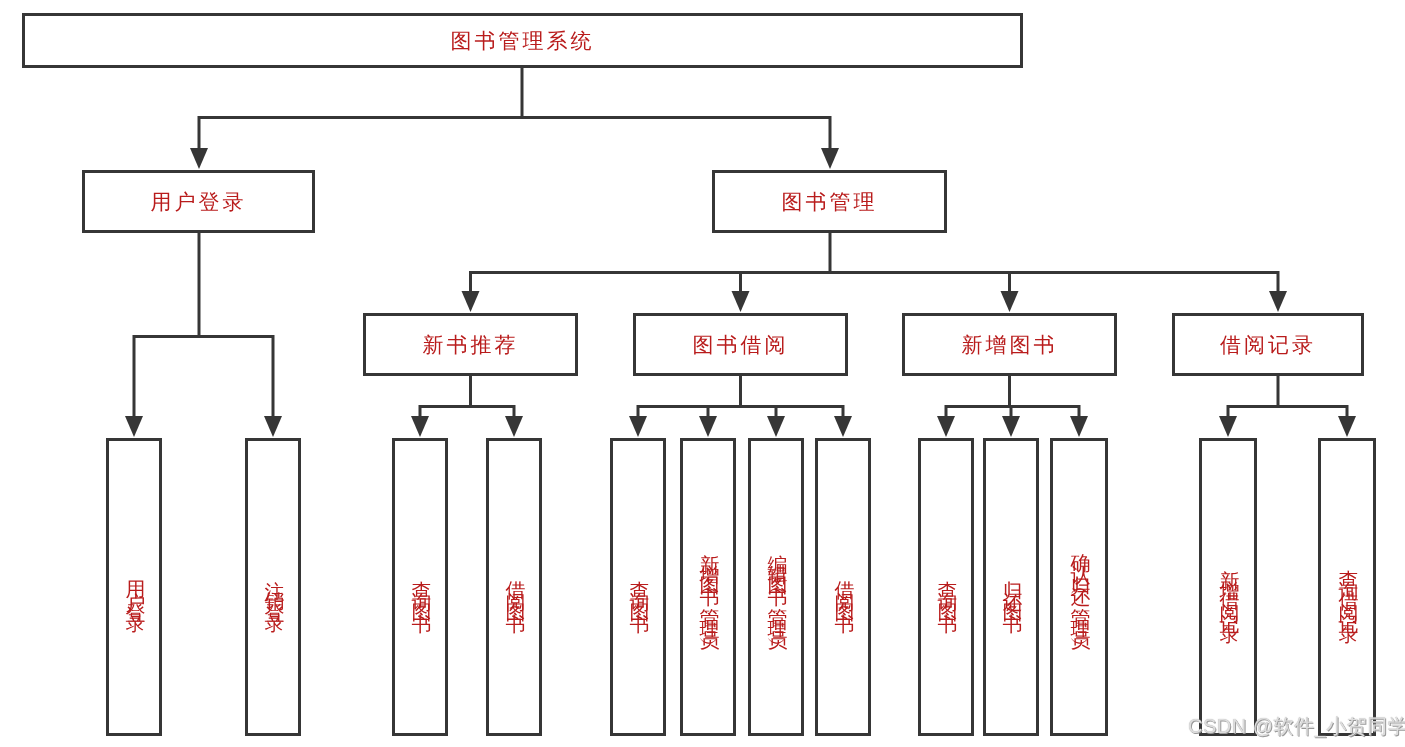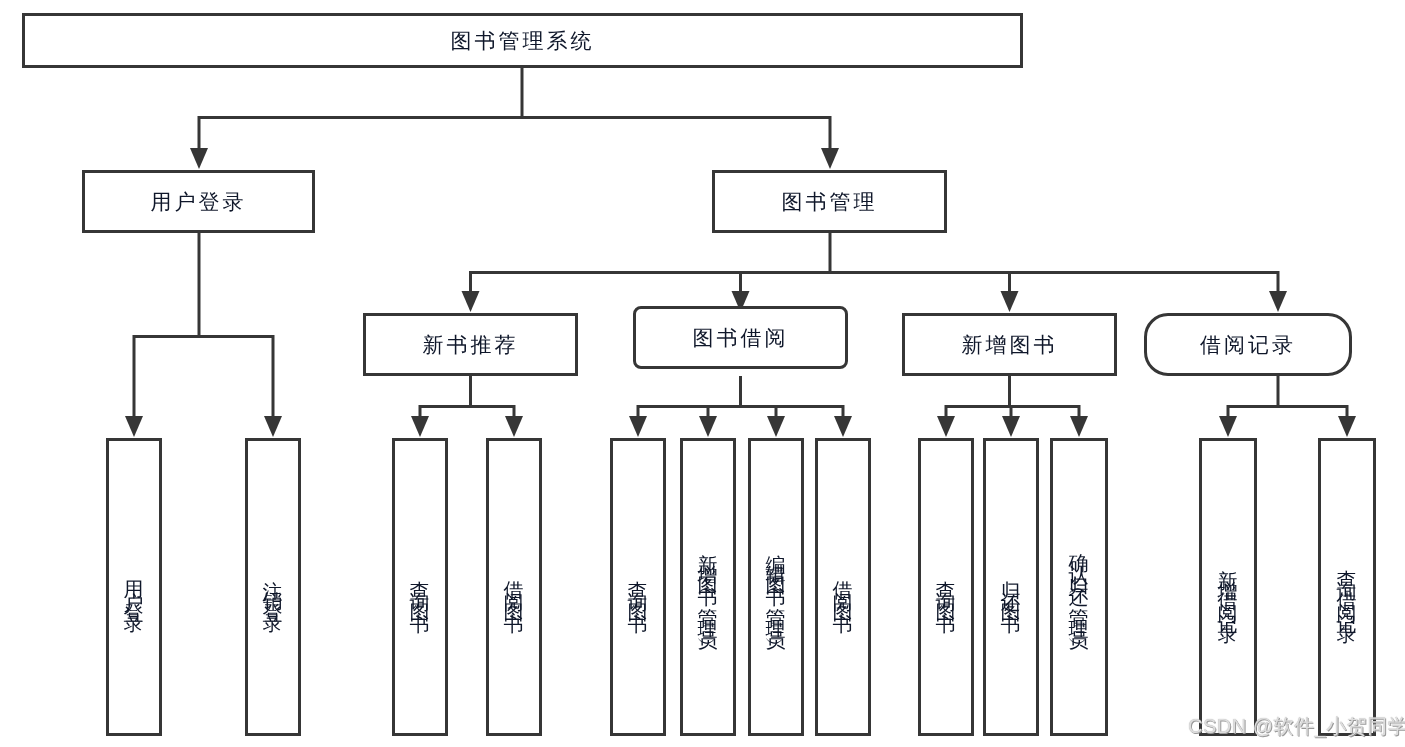--- a/index.html
+++ b/index.html
@@ -4,35 +4,35 @@
 <style>
   html,body{margin:0;padding:0;background:#ffffff;}
   body{
     width:1405px;height:747px;position:relative;overflow:hidden;
     font-family:"Liberation Sans", sans-serif;
   }
   .canvas{position:absolute;left:0;top:0;width:1405px;height:747px;}
   svg.wires{position:absolute;left:0;top:0;z-index:1;}
   .box{
     position:absolute;box-sizing:border-box;background:#ffffff;
-    border:3px solid #363636;color:#0f172a;z-index:2;
-    display:flex;align-items:center;justify-content:center;
+    border:3px solid #363636;color:#b91c1c;z-index:2;
+    display:flex;align-items:center;justify-content:center;font-family:Liberation Mono, monospace;
   }
   .h-label{font-size:21px;letter-spacing:3px;white-space:nowrap;}
   .v-box{
     writing-mode:vertical-rl;text-orientation:mixed;
     font-size:20px;letter-spacing:11px;line-height:1;
   }
   .root{left:22px;top:13px;width:1001px;height:55px;}
   .n-login{left:82px;top:170px;width:233px;height:63px;}
   .n-mgmt{left:712px;top:170px;width:235px;height:63px;}
   .n-recommend{left:363px;top:313px;width:215px;height:63px;}
-  .n-borrow{left:633px;top:306px;width:215px;height:63px;border-radius:8px;}
+  .n-borrow{left:633px;top:313px;width:215px;height:63px;}
   .n-current{left:902px;top:313px;width:215px;height:63px;}
-  .n-records{left:1144px;top:313px;width:208px;height:63px;border-radius:24px;}
+  .n-records{left:1172px;top:313px;width:192px;height:63px;}
   .leaf{top:438px;width:56px;height:298px;}
   .lf1a{left:106px;} .lf1b{left:245px;}
   .lf2a{left:392px;} .lf2b{left:486px;}
   .lf3a{left:610px;} .lf3b{left:680px;} .lf3c{left:748px;} .lf3d{left:815px;}
   .lf4a{left:918px;} .lf4b{left:983px;} .lf4c{left:1050px;width:58px;}
   .lf5a{left:1199px;width:58px;} .lf5b{left:1318px;width:58px;}
   .watermark{
     position:absolute;left:1188px;top:713px;z-index:5;
     font-size:20px;letter-spacing:0.5px;white-space:nowrap;
     color:#dedede;text-shadow:1px 1px 0 #9a9a9a,0 0 1px #a8a8a8;

